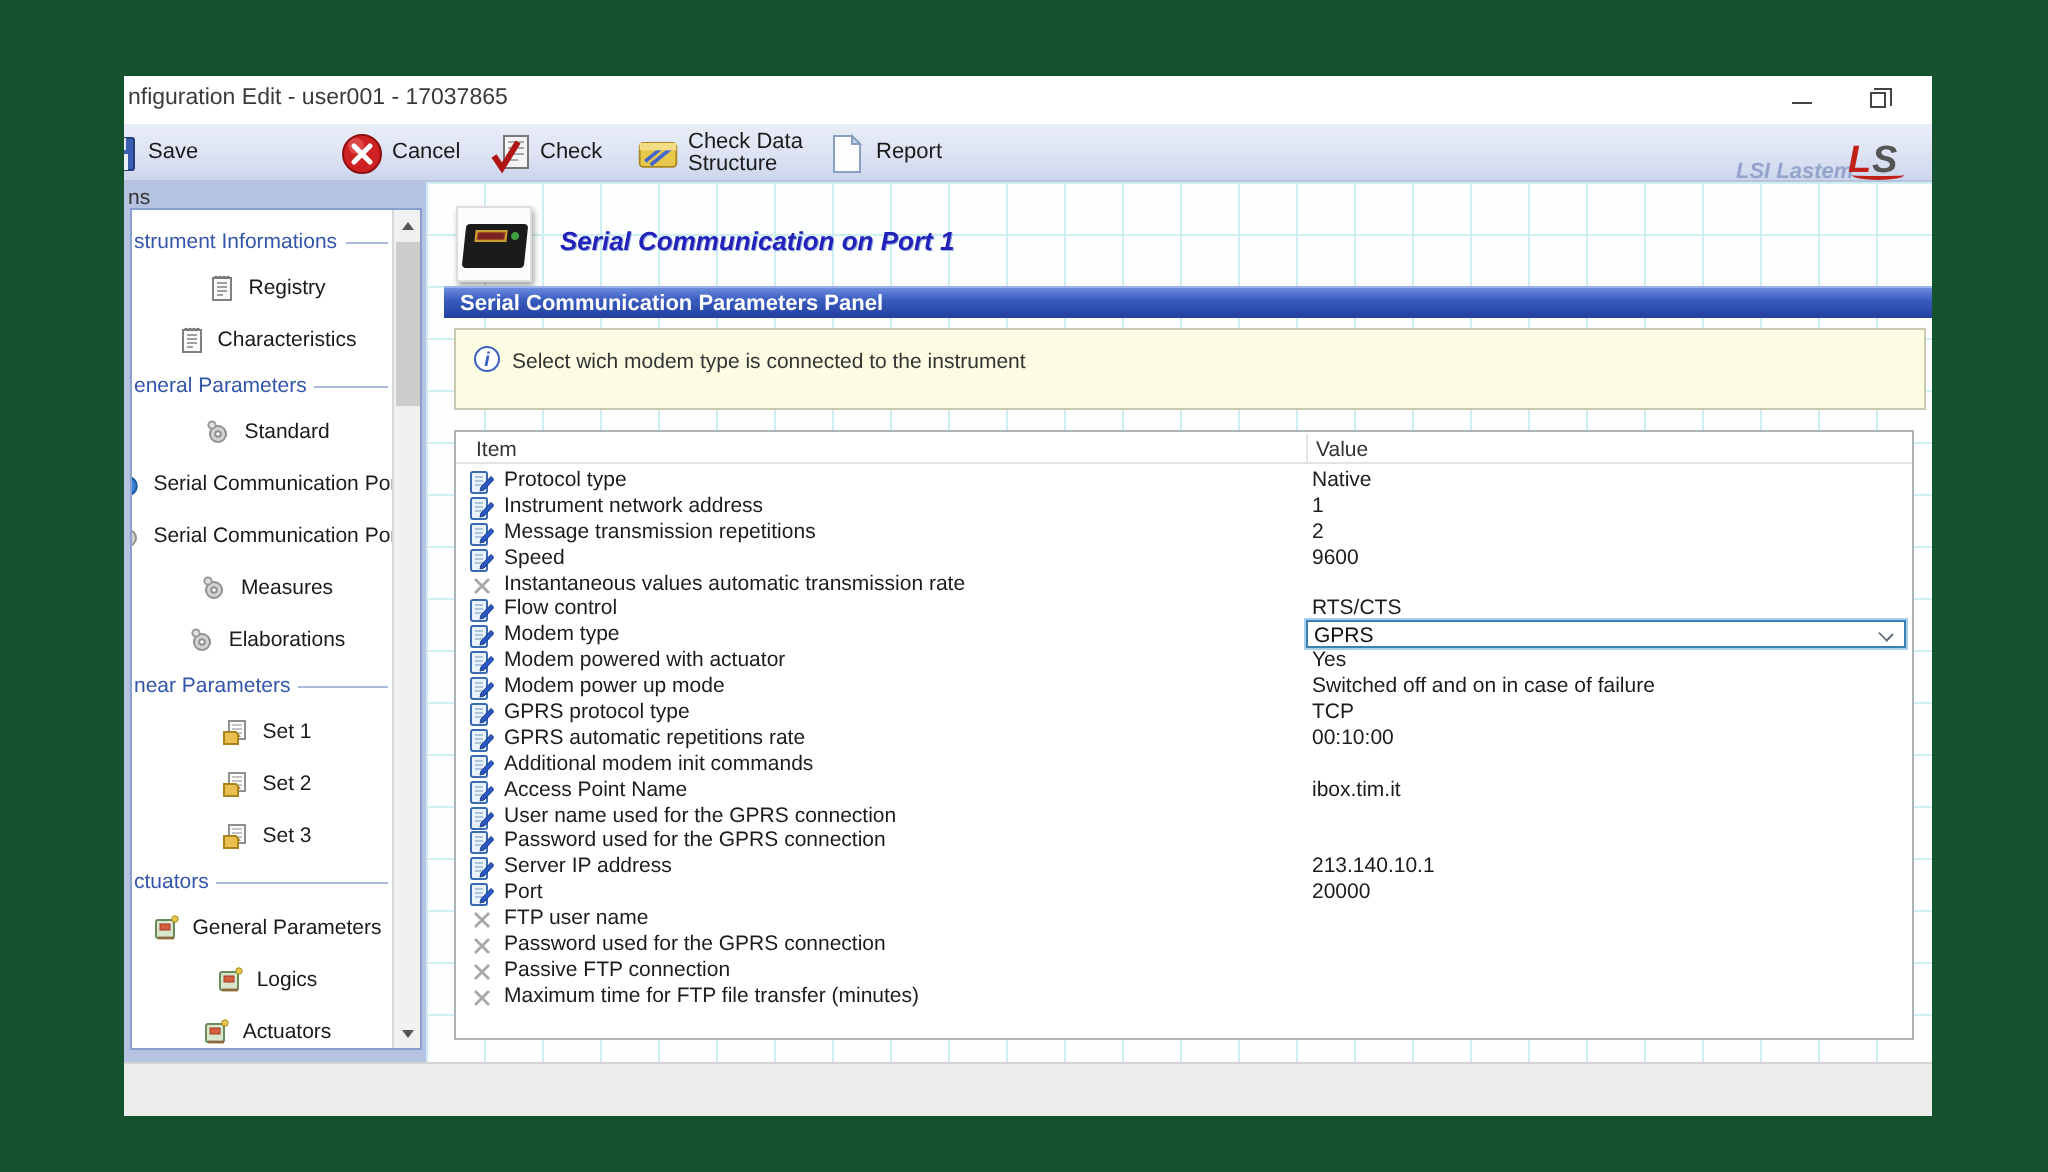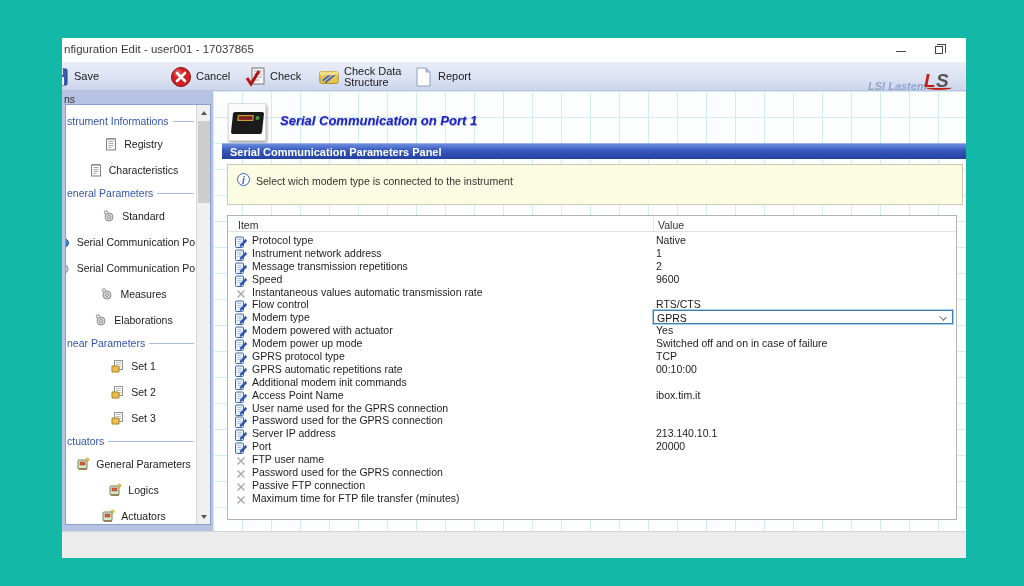--- a/index.html
+++ b/index.html
@@ -1,18 +1,18 @@
 <!DOCTYPE html>
 <html><head>
 <meta charset="utf-8">
 <style>
   * { margin:0; padding:0; box-sizing:border-box; }
   html,body { background:#000; }
   body { font-family:"Liberation Sans", sans-serif; }
-  .stage { position:relative; width:1024px; height:586px; background:#14b8a6; overflow:hidden; }
+  .stage { position:relative; width:1024px; height:586px; background:#14532d; overflow:hidden; }
 
   .window { position:absolute; left:62px; top:38px; width:904px; height:520px;
             background:#fff; overflow:hidden; }
 
   
   .titlebar { position:absolute; left:0; top:0; width:904px; height:24px; background:#ffffff; }
   .titlebar .title { position:absolute; left:2px; top:5px; font-size:11.5px; color:#3a3a3a; white-space:nowrap; }
   .win-btn { position:absolute; top:0; width:34px; height:24px; cursor:default; }
   .btn-min { left:822px; } .btn-max { left:860px; }
   .glyph-min { position:absolute; left:12px; top:13px; width:10px; height:1px; background:#444; }

